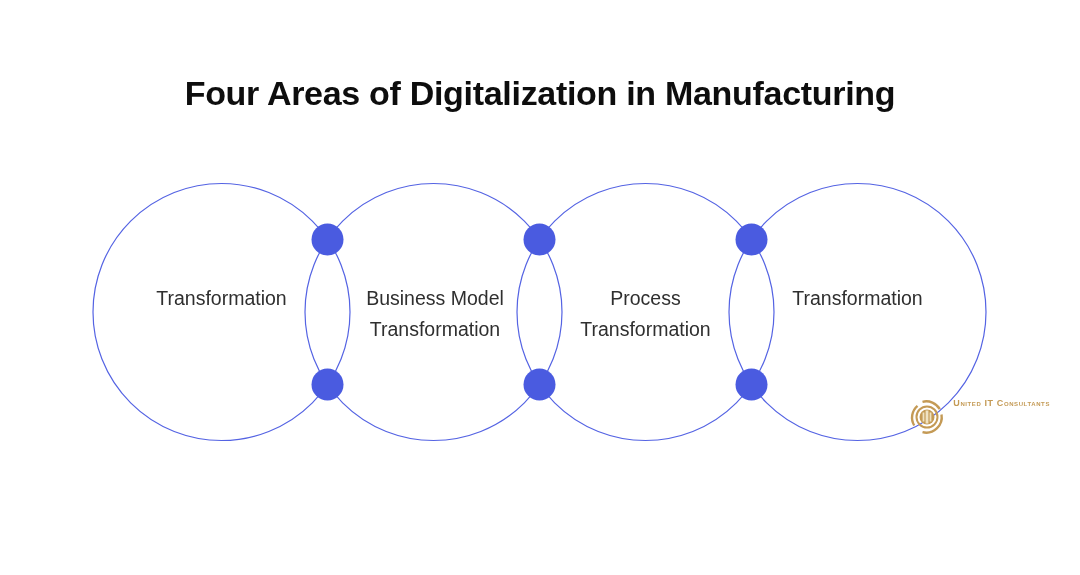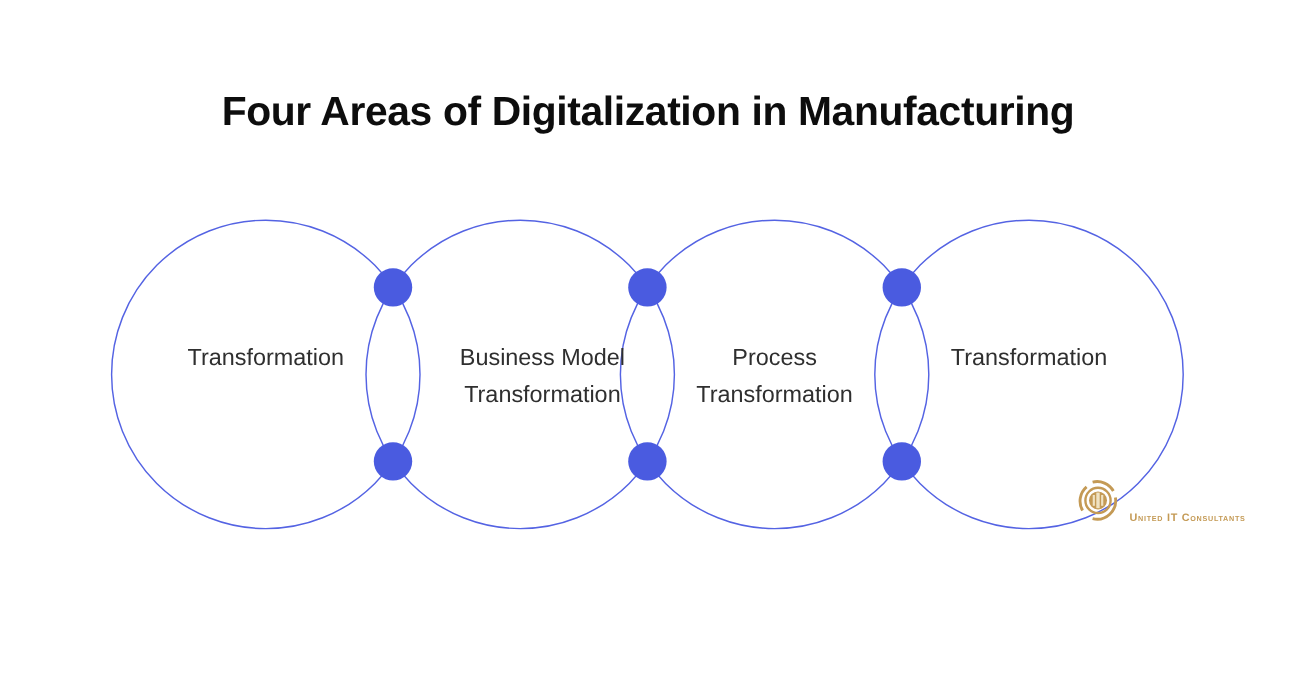--- a/index.html
+++ b/index.html
@@ -53,24 +53,24 @@
     width:220px;
     top:283px;
     text-align:center;
     color:var(--label-text);
     font-size:19.5px;
     line-height:31px;
   }
   .circle-label span{display:block;}
   .logo{
     position:absolute;
-    right:42px;
+    right:30px;
     bottom:17px;
     display:flex;
-    align-items:flex-end;
+    align-items:flex-start;
     gap:7px;
   }
   .logo-text{
     font-variant:small-caps;
     font-weight:bold;
     font-size:9px;
     letter-spacing:0.6px;
     color:var(--logo-gold);
     white-space:nowrap;
   }
@@ -92,21 +92,21 @@
     <circle class="intersection-dot" cx="327.5" cy="384.5" r="16"></circle>
     <circle class="intersection-dot" cx="539.5" cy="239.5" r="16"></circle>
     <circle class="intersection-dot" cx="539.5" cy="384.5" r="16"></circle>
     <circle class="intersection-dot" cx="751.5" cy="239.5" r="16"></circle>
     <circle class="intersection-dot" cx="751.5" cy="384.5" r="16"></circle>
   </svg>
 
   <div class="circle-label" style="left:111.5px">
     <span>Transformation</span>
   </div>
-  <div class="circle-label" style="left:342px">
+  <div class="circle-label" style="left:325px">
     <span>Business Model</span>
     <span>Transformation</span>
   </div>
   <div class="circle-label" style="left:535.5px">
     <span>Process</span>
     <span>Transformation</span>
   </div>
   <div class="circle-label" style="left:747.5px">
     <span>Transformation</span>
   </div>

